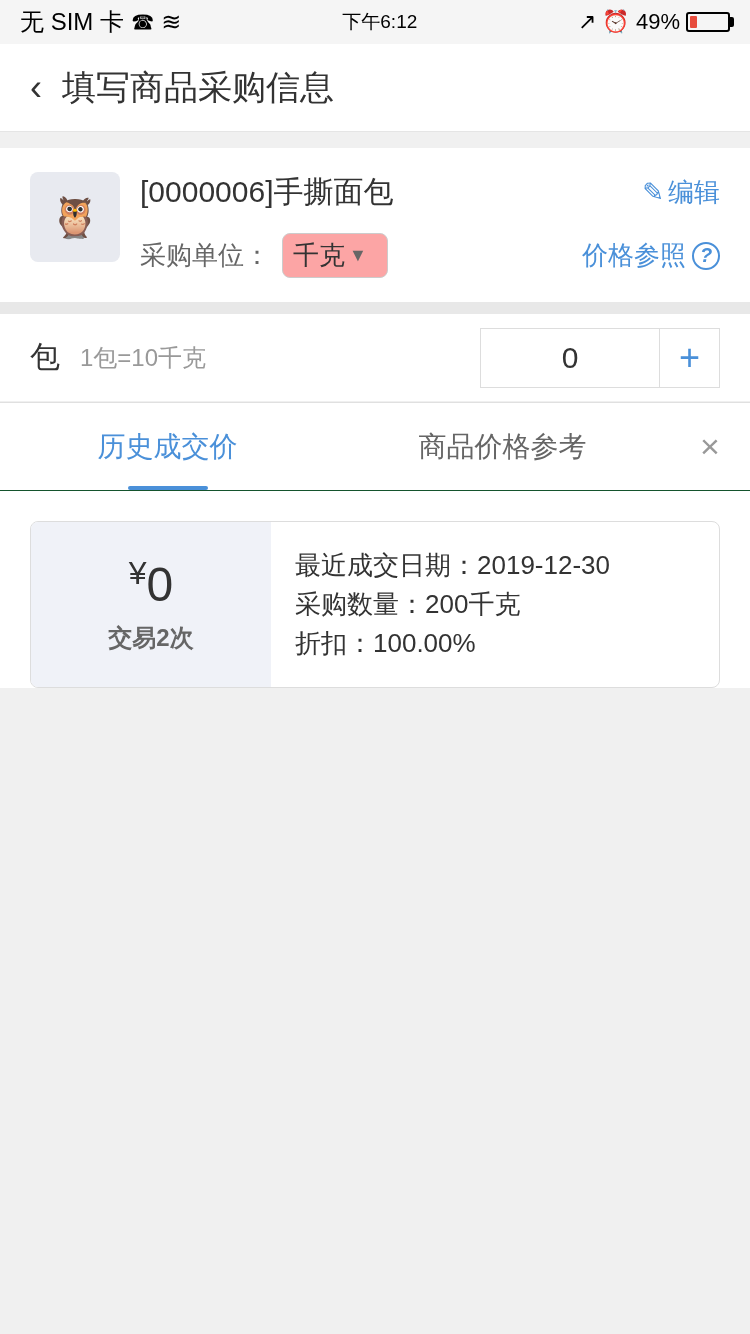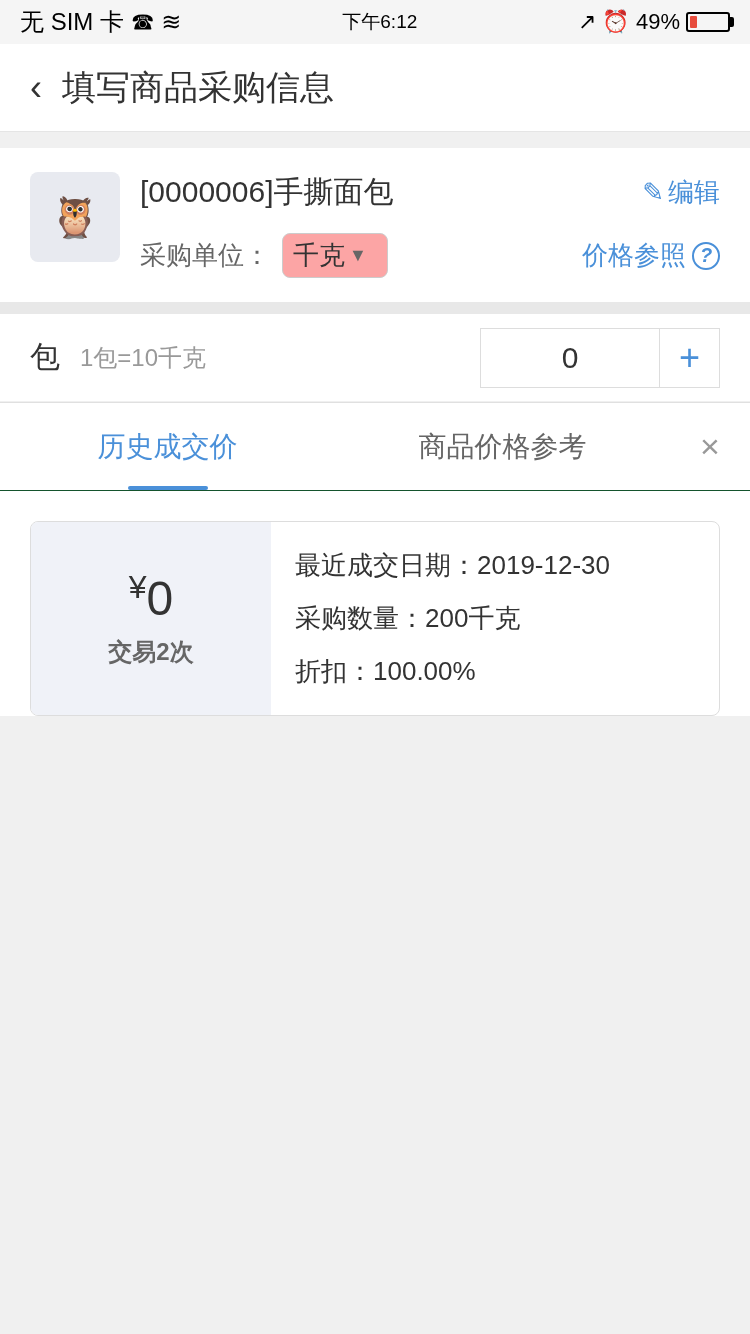--- a/index.html
+++ b/index.html
@@ -296,21 +296,21 @@
       font-size: 24px;
       color: #666;
       margin-top: 10px;
       font-weight: bold;
     }
     .history-right {
       flex: 1;
       padding: 24px 24px;
       display: flex;
       flex-direction: column;
-      gap: 14px;
+      gap: 0;
     }
     .history-detail-row {
       font-size: 26px;
       color: #333;
       line-height: 1.5;
     }
 
     
     .main-content {
       background: #f0f0f0;

